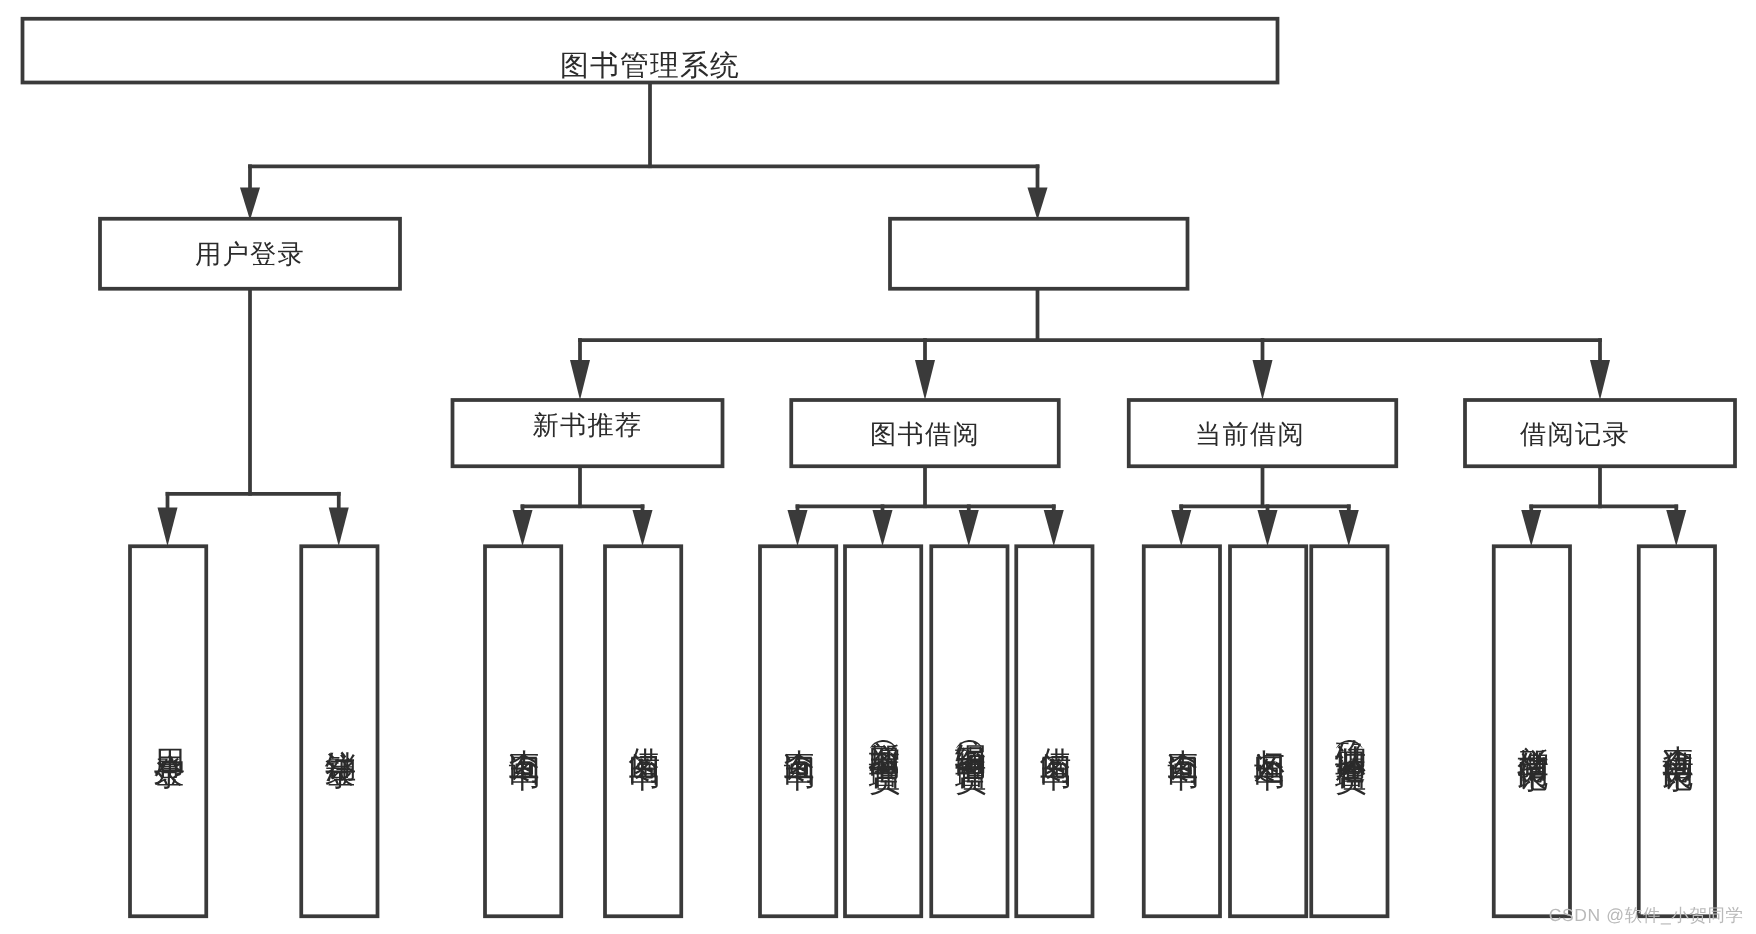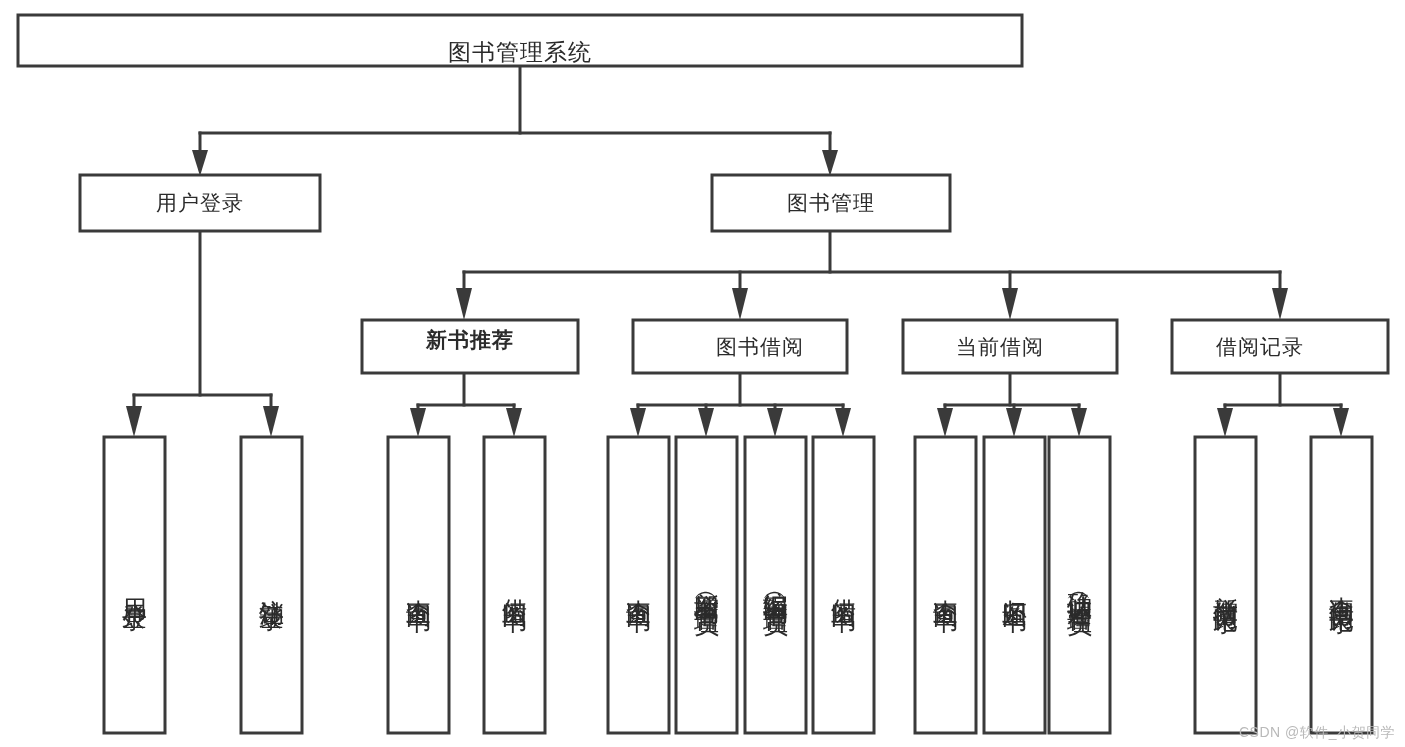--- a/index.html
+++ b/index.html
@@ -139,24 +139,23 @@
       <rect class="box-rect" x="984" y="437" width="61" height="296"></rect>
       <rect class="box-rect" x="1049" y="437" width="61" height="296"></rect>
       <rect class="box-rect" x="1195" y="437" width="61" height="296"></rect>
       <rect class="box-rect" x="1311" y="437" width="61" height="296"></rect>
     </g>
   </svg>
 
   <div class="node-label lbl-root" style="left:18px;top:15px;width:1004px;height:51px;margin-top:12px;">图书管理系统</div>
 
   <div class="node-label lbl-l2" style="left:80px;top:175px;width:240px;height:56px;">用户登录</div>
-  <div class="node-label lbl-l2" style="left:712px;top:175px;width:238px;height:56px;">图书管理</div>
 
-  <div class="node-label lbl-l3" style="left:362px;top:320px;width:216px;height:39px;font-weight:bold;">新书推荐</div>
-  <div class="node-label lbl-l3" style="left:633px;top:320px;width:214px;height:53px;padding-left:20px;">图书借阅</div>
+  <div class="node-label lbl-l3" style="left:362px;top:320px;width:216px;height:39px;">新书推荐</div>
+  <div class="node-label lbl-l3" style="left:633px;top:320px;width:214px;height:53px;">图书借阅</div>
   <div class="node-label lbl-l3" style="left:903px;top:320px;width:194px;height:53px;border-radius:26px;">当前借阅</div>
   <div class="node-label lbl-l3" style="left:1172px;top:320px;width:176px;height:53px;">借阅记录</div>
 
   <div class="node-label lbl-leaf" style="left:104px;top:437px;width:61px;height:296px;">用户登录</div>
   <div class="node-label lbl-leaf" style="left:241px;top:437px;width:61px;height:296px;">注销登录</div>
   <div class="node-label lbl-leaf" style="left:388px;top:437px;width:61px;height:296px;">查询图书</div>
   <div class="node-label lbl-leaf" style="left:484px;top:437px;width:61px;height:296px;">借阅图书</div>
   <div class="node-label lbl-leaf" style="left:608px;top:437px;width:61px;height:296px;">查询图书</div>
   <div class="node-label lbl-leaf" style="left:676px;top:437px;width:61px;height:296px;">新增图书（管理员）</div>
   <div class="node-label lbl-leaf" style="left:745px;top:437px;width:61px;height:296px;">编辑图书（管理员）</div>

